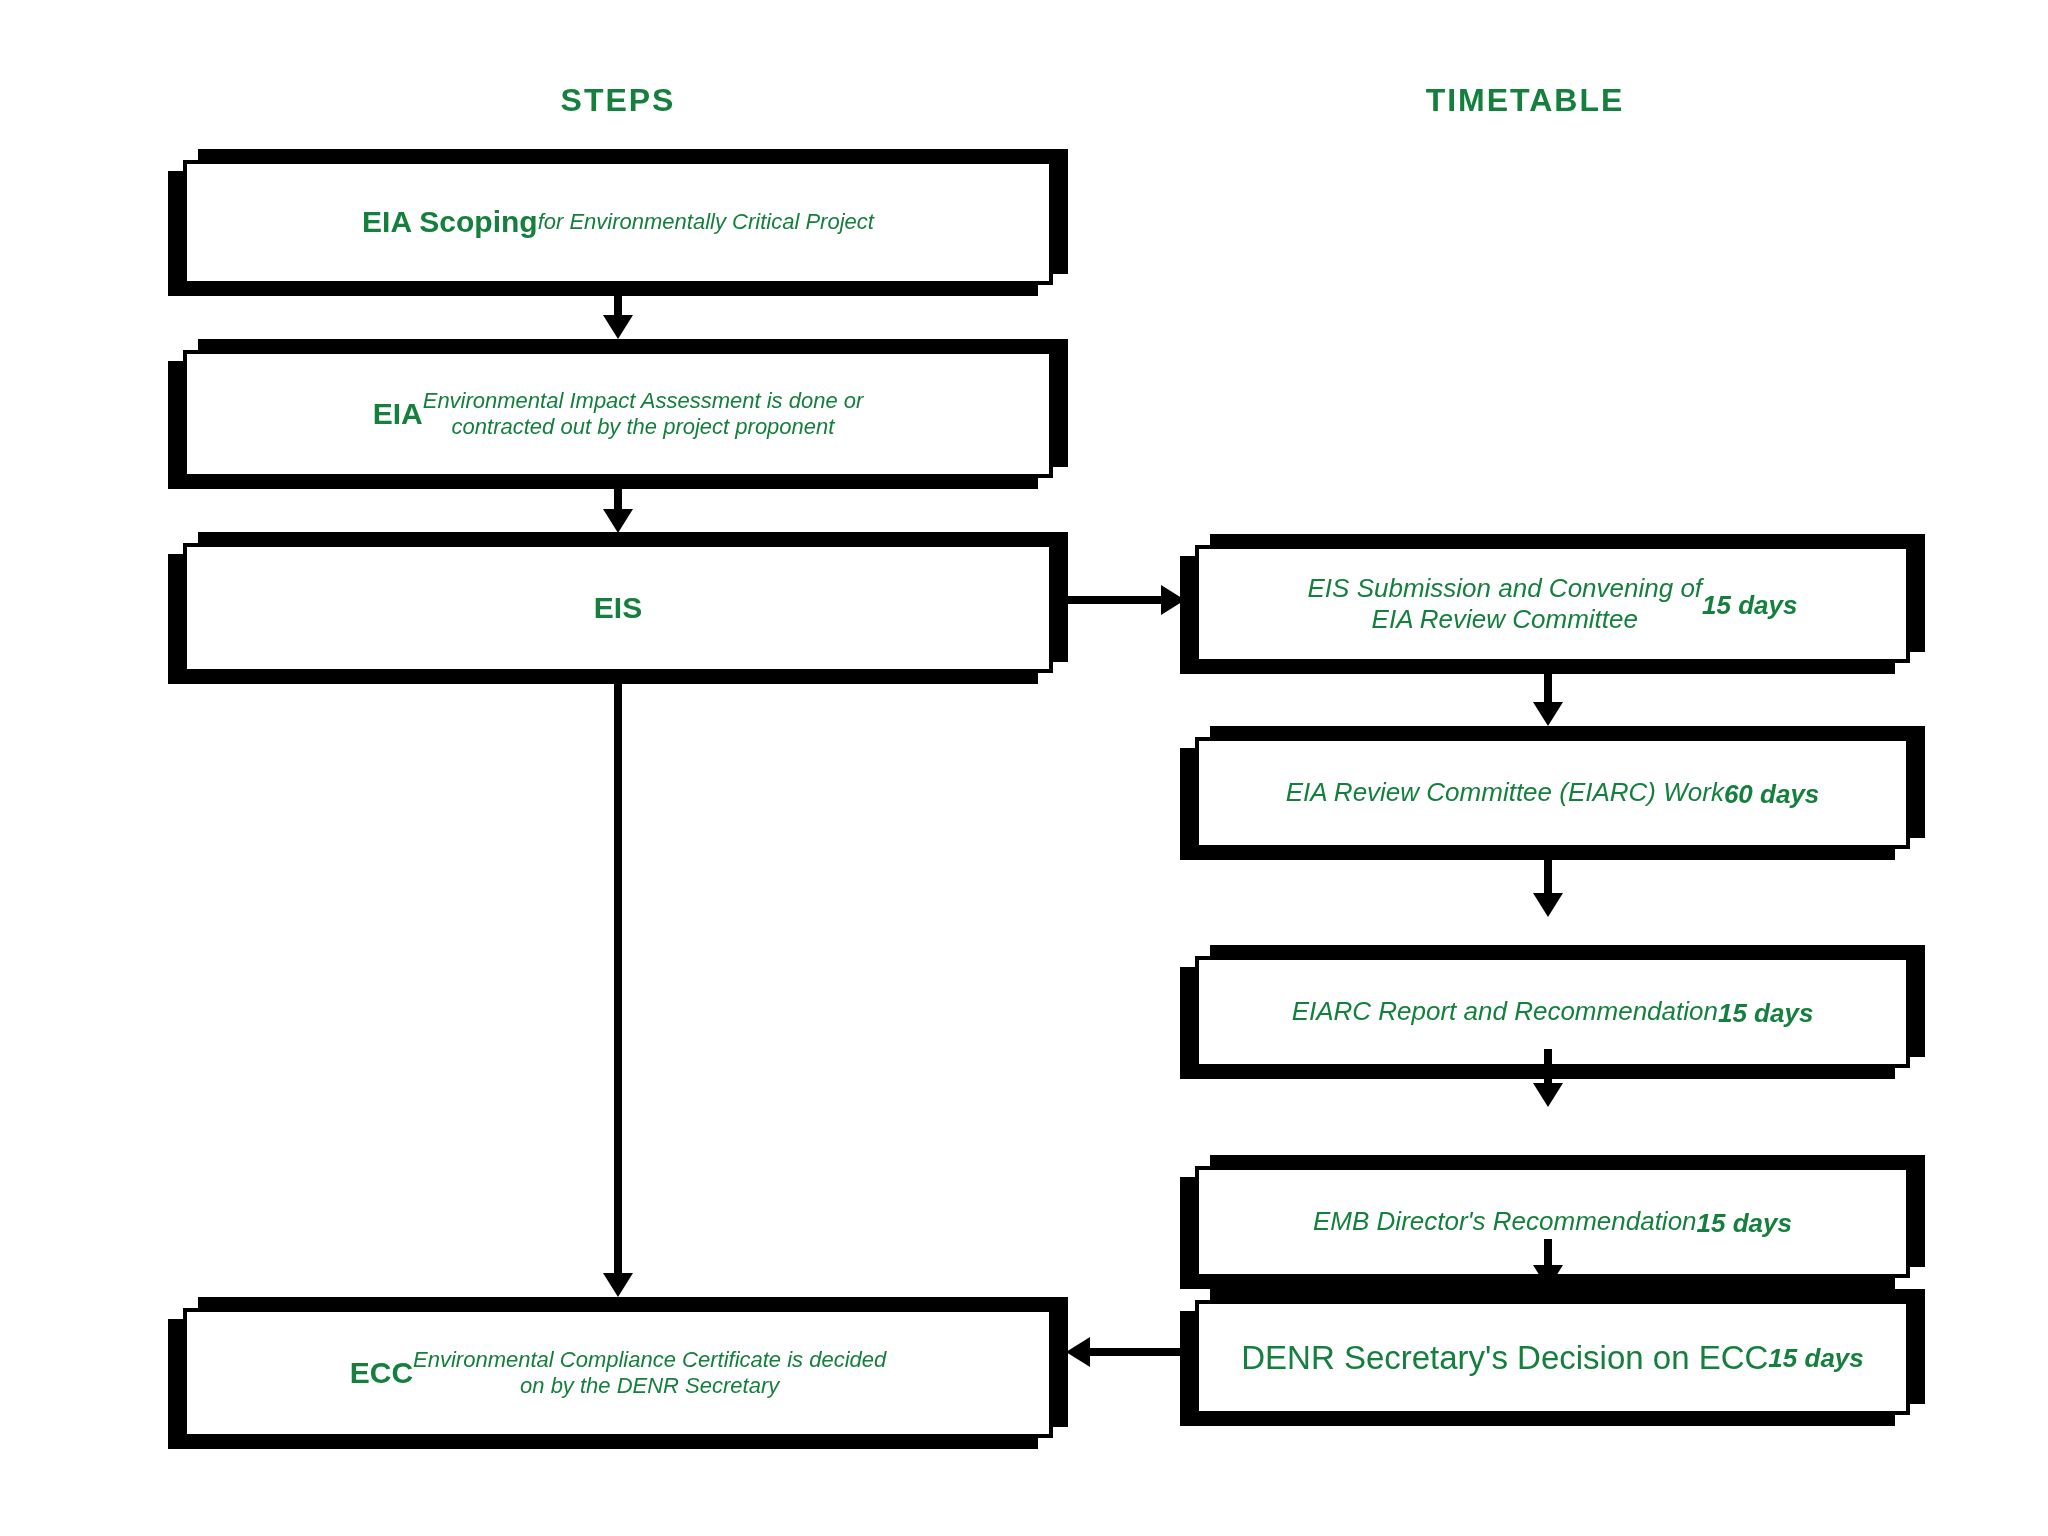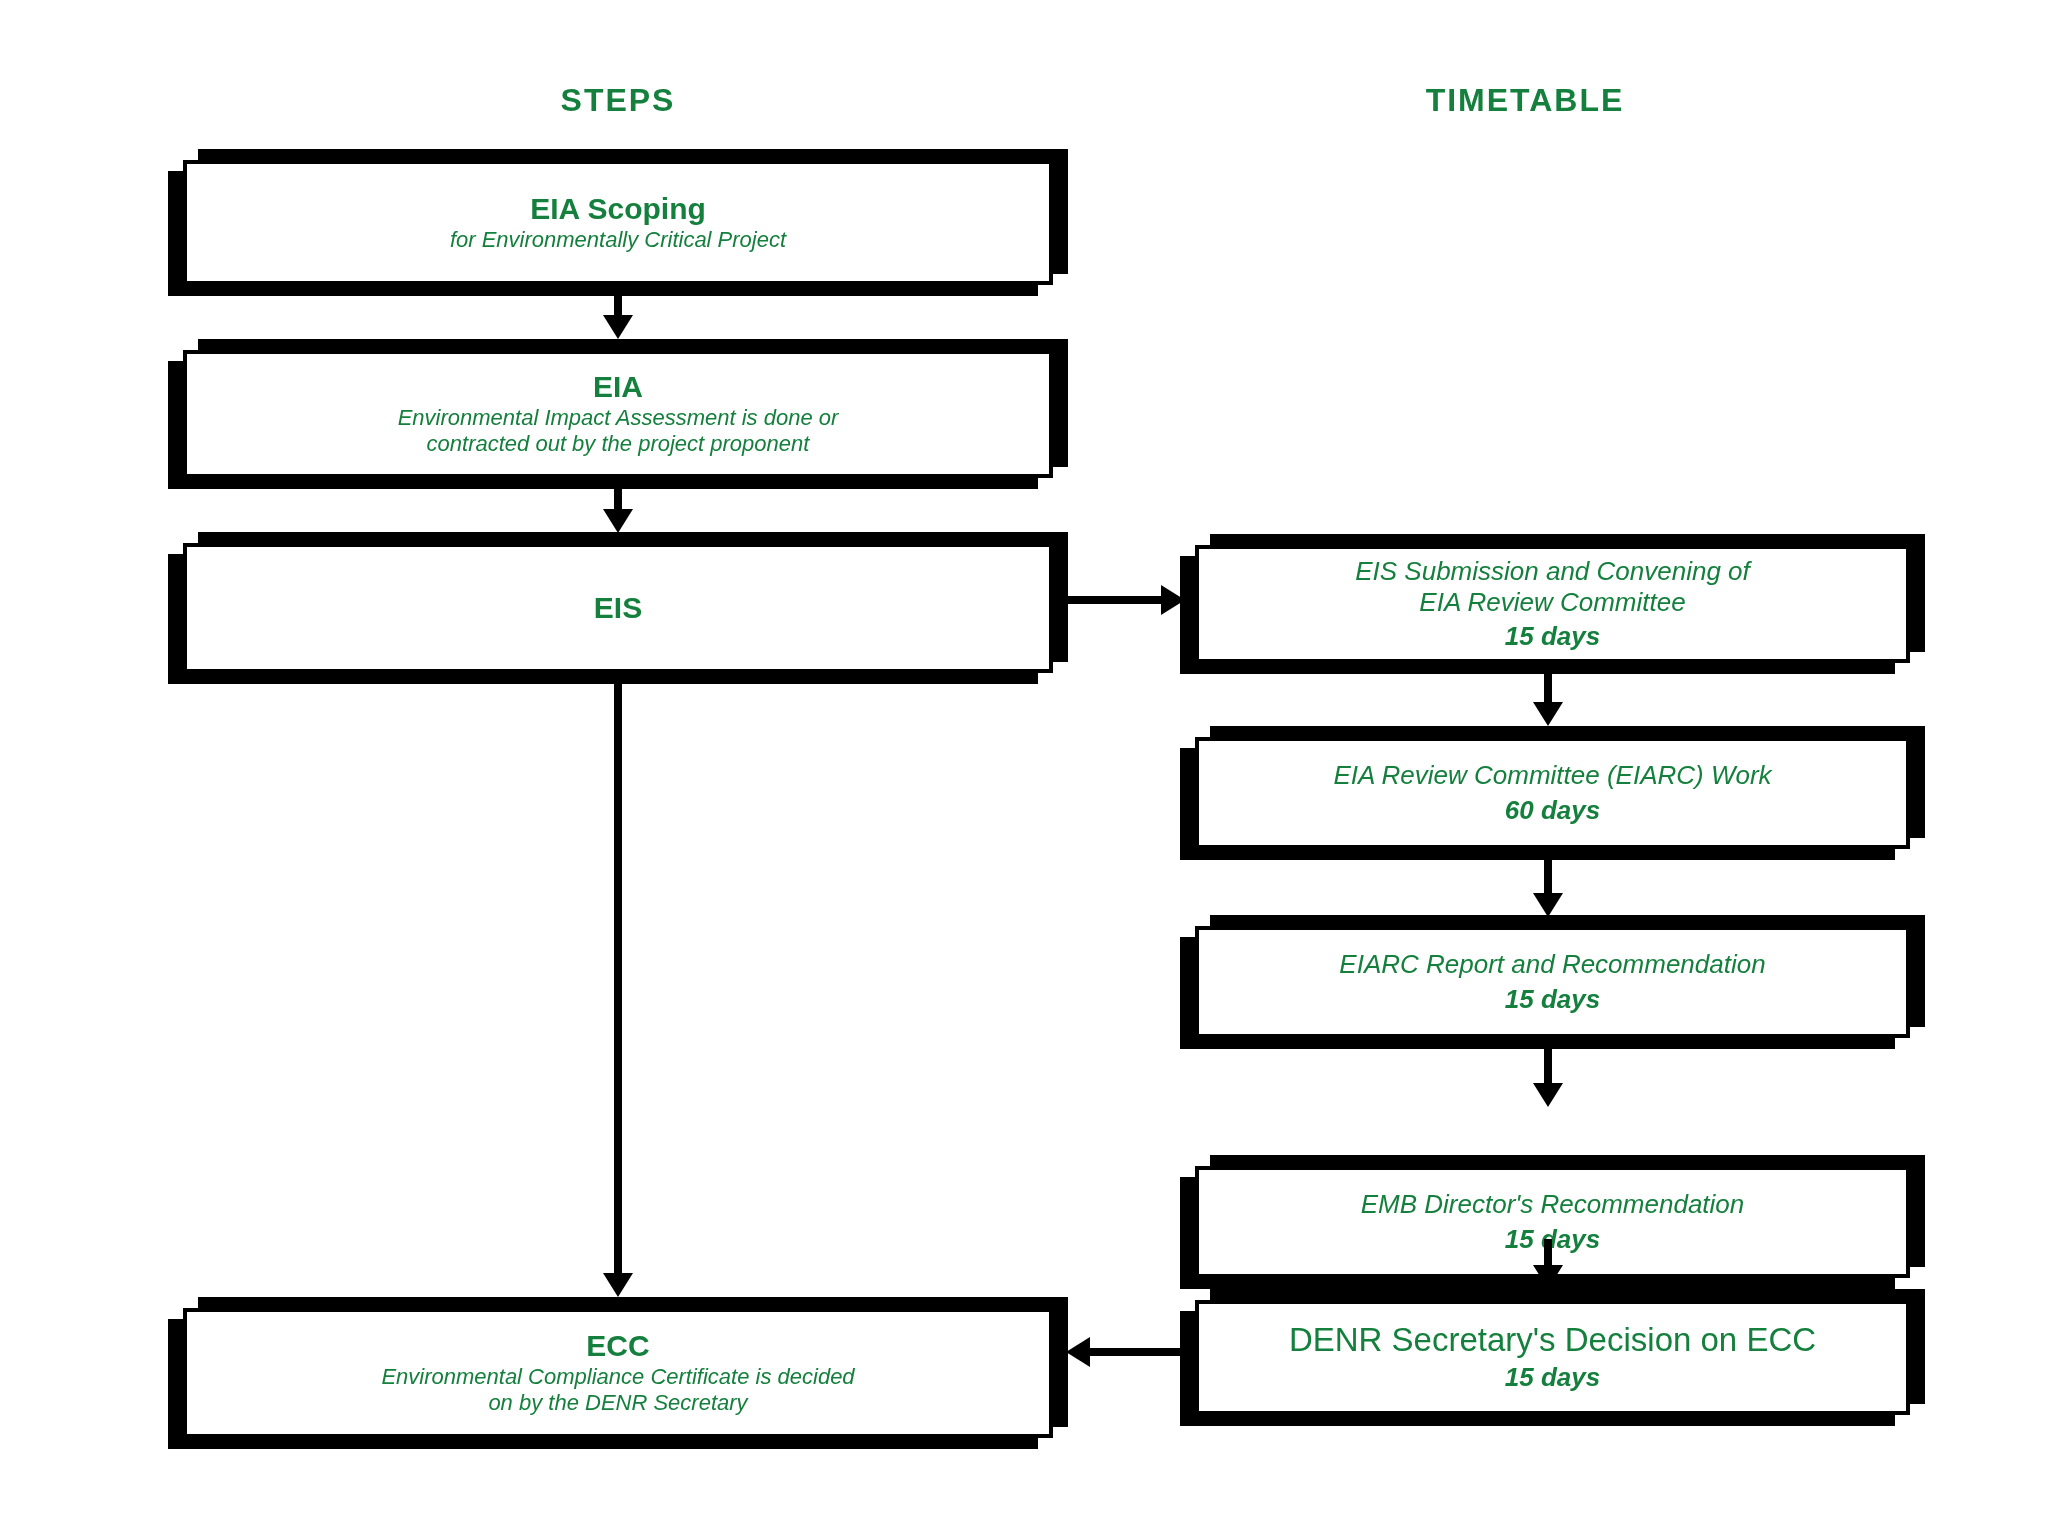--- a/index.html
+++ b/index.html
@@ -20,21 +20,21 @@
     letter-spacing: 2px;
   }
   
   .fbox {
     position: absolute;
     box-sizing: border-box;
     background: #ffffff;
     border: 4px solid #000;
     box-shadow: 15px -11px 0 0 #000, -15px 11px 0 0 #000;
     display: flex;
-    flex-direction: column;
+    flex-direction: row;
     align-items: center;
     justify-content: center;
     text-align: center;
     padding: 4px 20px;
   }
   .lbox { left: 183px; width: 870px; }
   .rbox { left: 1195px; width: 715px; }
   .box-title {
     font-size: 30px;
     font-weight: bold;
@@ -119,21 +119,21 @@
     <div class="rtitle">EIS Submission and Convening of
 EIA Review Committee</div>
     <div class="duration">15 days</div>
   </div>
 
   <div class="fbox rbox" style="top:737px; height:112px;">
     <div class="rtitle">EIA Review Committee (EIARC) Work</div>
     <div class="duration">60 days</div>
   </div>
 
-  <div class="fbox rbox" style="top:926px; height:112px;">
+  <div class="fbox rbox" style="top:956px; height:112px;">
     <div class="rtitle">EIARC Report and Recommendation</div>
     <div class="duration">15 days</div>
   </div>
 
   <div class="fbox rbox" style="top:1166px; height:112px;">
     <div class="rtitle">EMB Director's Recommendation</div>
     <div class="duration">15 days</div>
   </div>
 
   <div class="fbox rbox plain-title" style="top:1300px; height:115px;">

